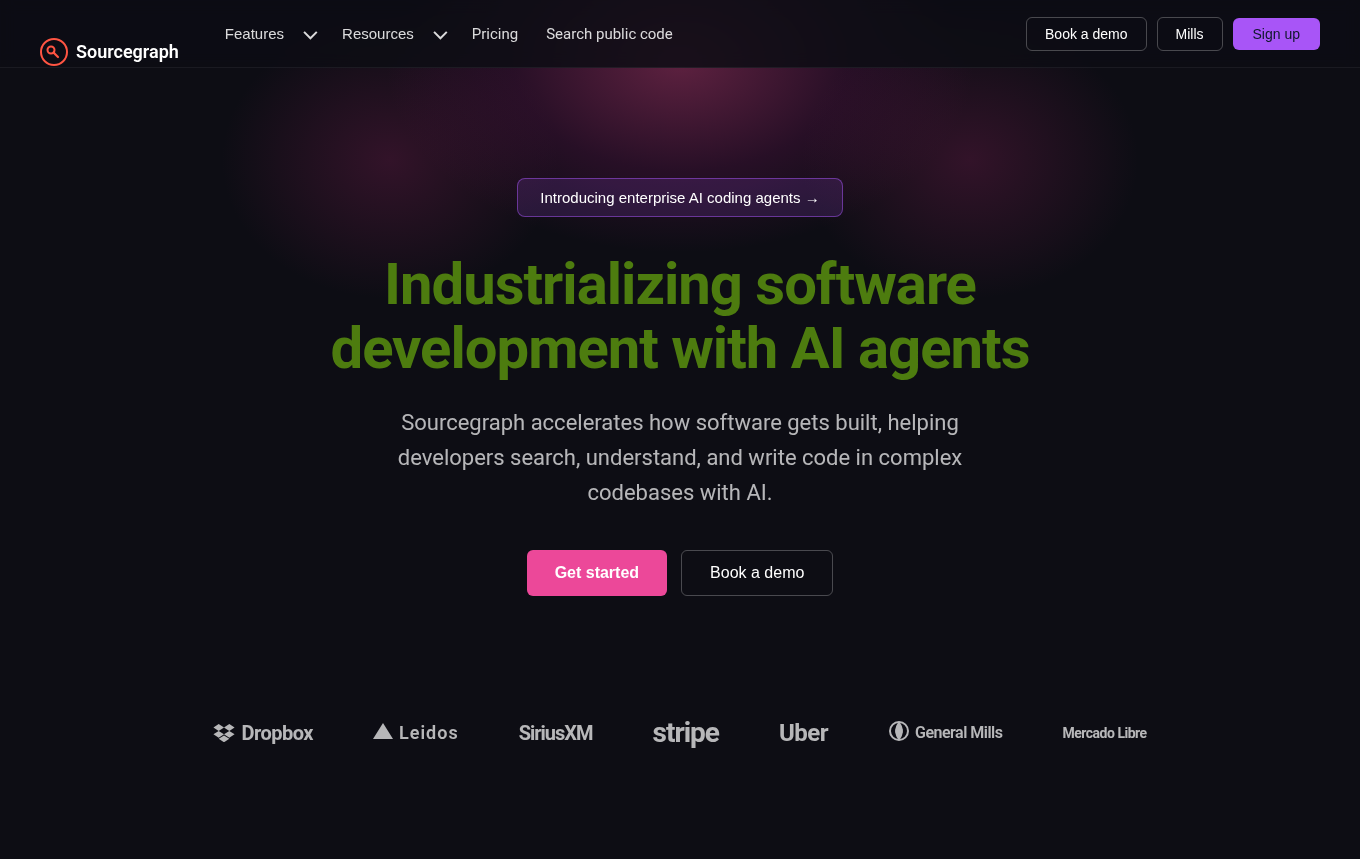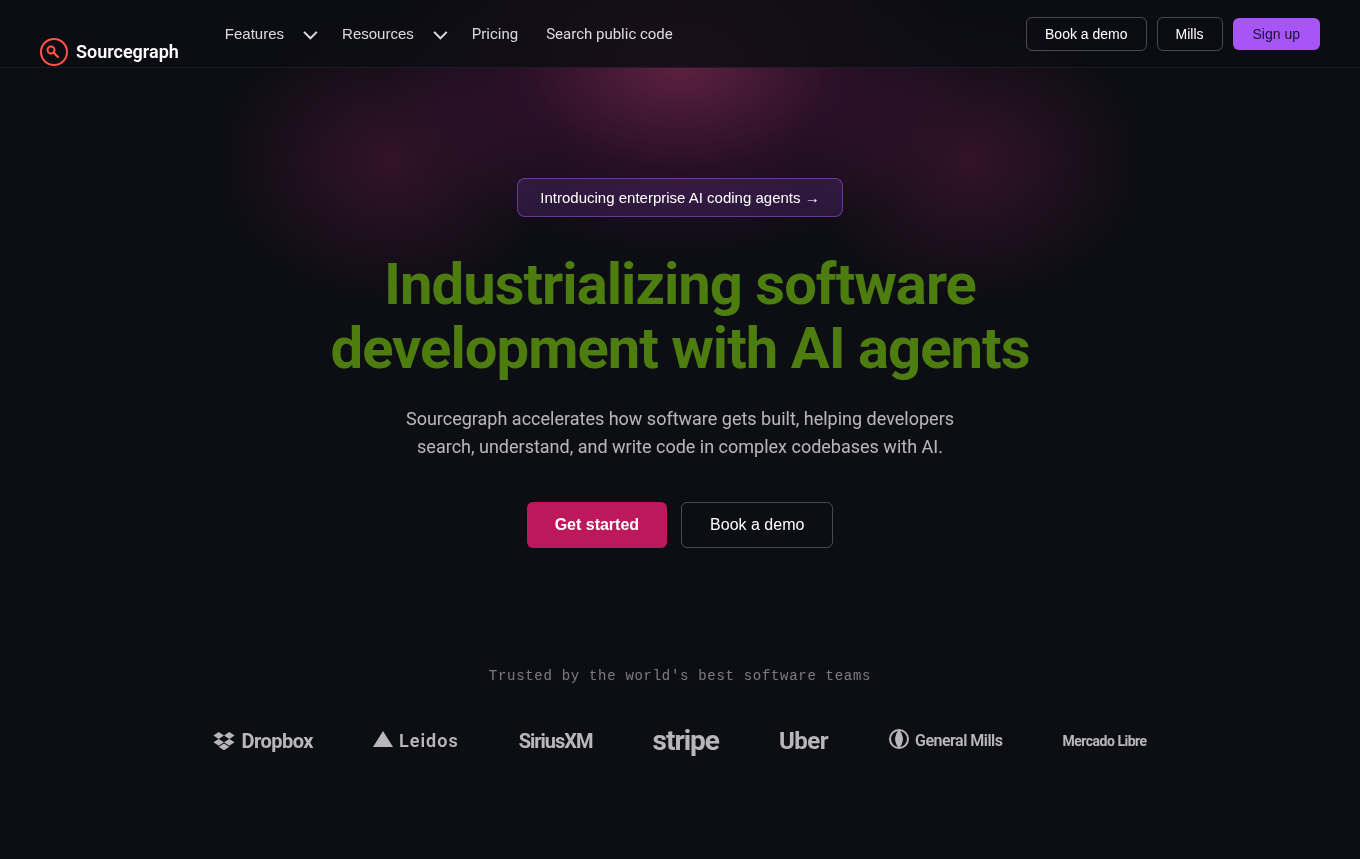--- a/index.html
+++ b/index.html
@@ -204,35 +204,35 @@
     .hero-title {
       font-size: 58px;
       font-weight: 700;
       line-height: 1.1;
       color: #4d7c0f;
       margin-bottom: 24px;
       letter-spacing: -1px;
     }
 
     .hero-subtitle {
-      font-size: 18px;
+      font-size: 22px;
       color: rgba(255,255,255,0.7);
       line-height: 1.6;
       max-width: 600px;
       margin-bottom: 40px;
     }
 
     .hero-cta {
       display: flex;
       gap: 14px;
       margin-bottom: 80px;
     }
 
     .btn-get-started {
-      background: #be185d;
+      background: #ec4899;
       border: none;
       color: #fff;
       padding: 13px 28px;
       border-radius: 6px;
       font-size: 16px;
       font-weight: 600;
       cursor: pointer;
     }
 
     .btn-demo-hero {
@@ -368,21 +368,20 @@
 
     <p class="hero-subtitle">Sourcegraph accelerates how software gets built, helping developers search, understand, and write code in complex codebases with AI.</p>
 
     <div class="hero-cta">
       <button class="btn-get-started">Get started</button>
       <button class="btn-demo-hero">Book a demo</button>
     </div>
   </div>
 
   <div class="logos-section">
-    <p class="logos-tagline">Trusted by the world's best software teams</p>
 
     <div class="logos-row">
 
       <div class="logo-item logo-dropbox">
         <span class="dropbox-icon">
           <svg width="22" height="18" viewBox="0 0 40 34" fill="white" xmlns="http://www.w3.org/2000/svg">
             <path d="M10 0L0 6.5L10 13L20 6.5L10 0Z"></path>
             <path d="M30 0L20 6.5L30 13L40 6.5L30 0Z"></path>
             <path d="M0 19.5L10 26L20 19.5L10 13L0 19.5Z"></path>
             <path d="M20 19.5L30 26L40 19.5L30 13L20 19.5Z"></path>

